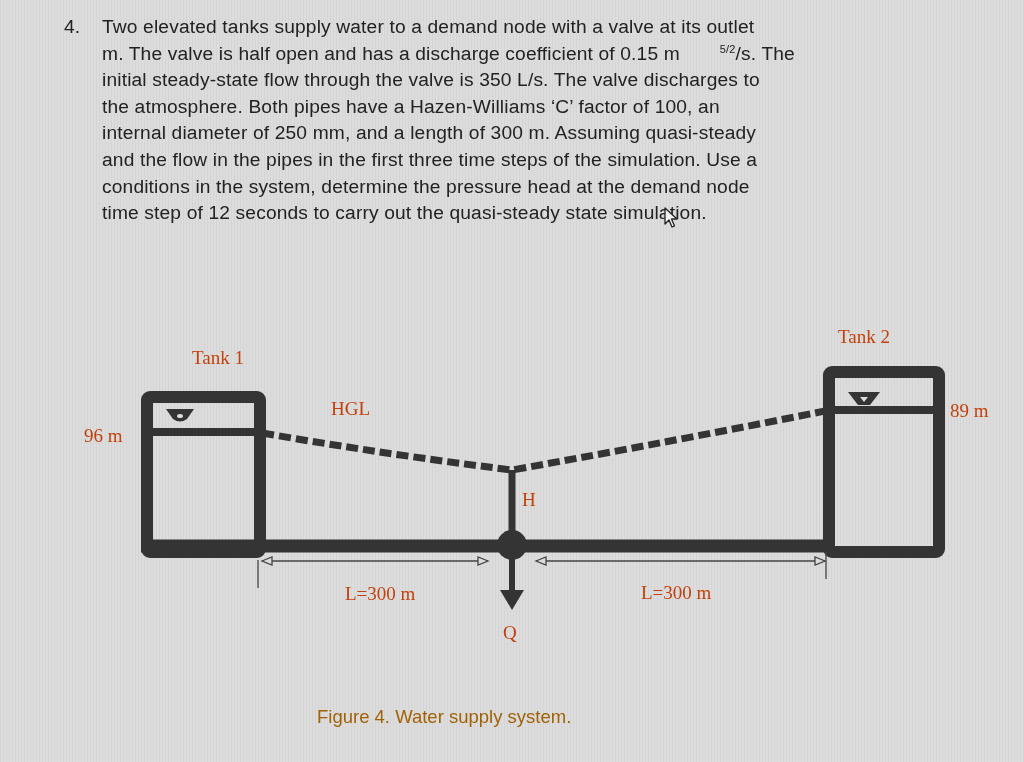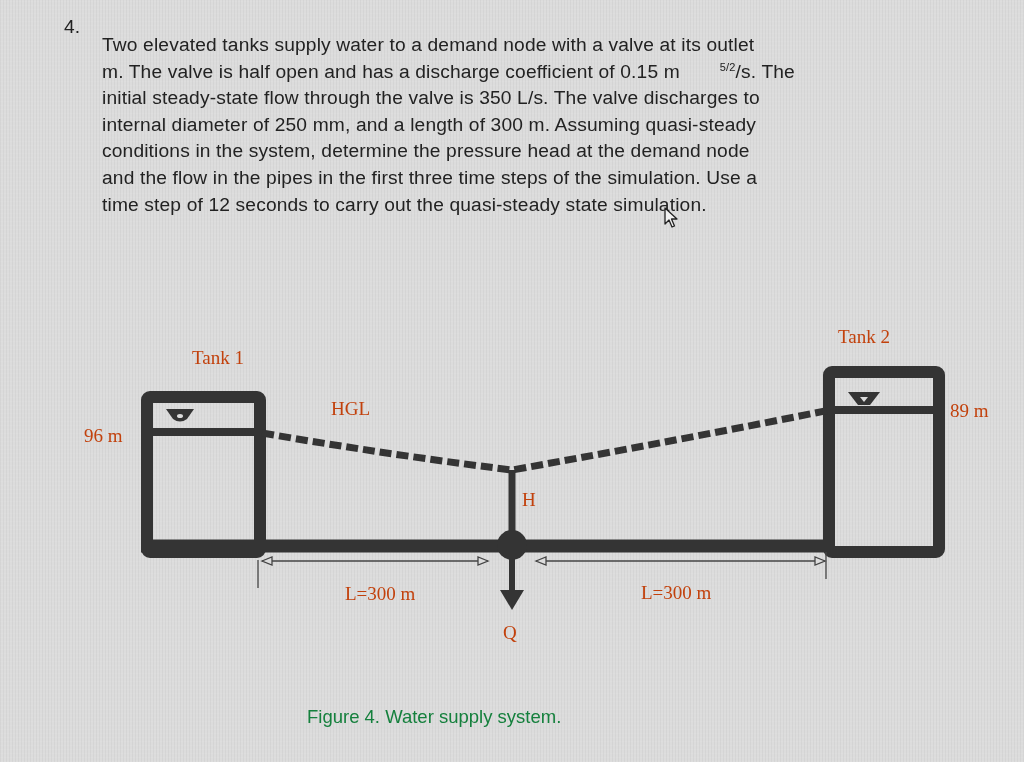--- a/index.html
+++ b/index.html
@@ -24,21 +24,20 @@
       line-height: 26.6px;
       color: #222;
       letter-spacing: 0.15px;
     }
     .problem .num {
       position: absolute;
       left: 0; top: 0;
     }
     .problem .body {
       padding-left: 38px;
-      margin-top: 18px;
     }
     .problem .line { display: block; white-space: nowrap; }
     .problem sup { font-size: 11px; line-height: 0; vertical-align: 7px; padding-left: 40px; }
 
     .cursor {
       position: absolute;
       left: 664px; top: 207px;
       width: 16px; height: 22px;
     }
 
@@ -49,40 +48,41 @@
     }
     .fig-label {
       position: absolute;
       font-family: "Liberation Serif", serif;
       font-size: 19px;
       color: #c2410c;
       white-space: nowrap;
     }
     .caption {
       position: absolute;
-      left: 307px; top: 706px;
+      left: 317px; top: 706px;
       font-family: "Liberation Sans", sans-serif;
       font-size: 18.5px;
-      color: #15803d;
+      color: #a16207;
       white-space: nowrap;
       text-align: center;
     }
   </style>
 </head>
 <body>
 
 <div class="problem">
   <span class="num">4.</span>
   <div class="body">
     <span class="line">Two elevated tanks supply water to a demand node with a valve at its outlet</span>
     <span class="line"><span>m. The valve is half open and has a discharge coefficient of 0.15 m</span><sup>5/2</sup><span>/s. The</span></span>
     <span class="line">initial steady-state flow through the valve is 350 L/s. The valve discharges to</span>
+    <span class="line">the atmosphere. Both pipes have a Hazen-Williams ‘C’ factor of 100, an</span>
     <span class="line">internal diameter of 250 mm, and a length of 300 m. Assuming quasi-steady</span>
+    <span class="line">and the flow in the pipes in the first three time steps of the simulation. Use a</span>
     <span class="line">conditions in the system, determine the pressure head at the demand node</span>
-    <span class="line">and the flow in the pipes in the first three time steps of the simulation. Use a</span>
     <span class="line">time step of 12 seconds to carry out the quasi-steady state simulation.</span>
   </div>
 </div>
 
 <svg class="cursor" viewBox="0 0 16 22">
   <path d="M1 1 L1 17 L5 13 L8 20 L10.5 19 L7.5 12 L13 12 Z" fill="#f2f2f2" stroke="#222" stroke-width="1.3" stroke-linejoin="round"></path>
 </svg>
 
 <svg class="fig" viewBox="0 0 1024 762">
   <g fill="none" stroke="#343434" stroke-linejoin="miter">

